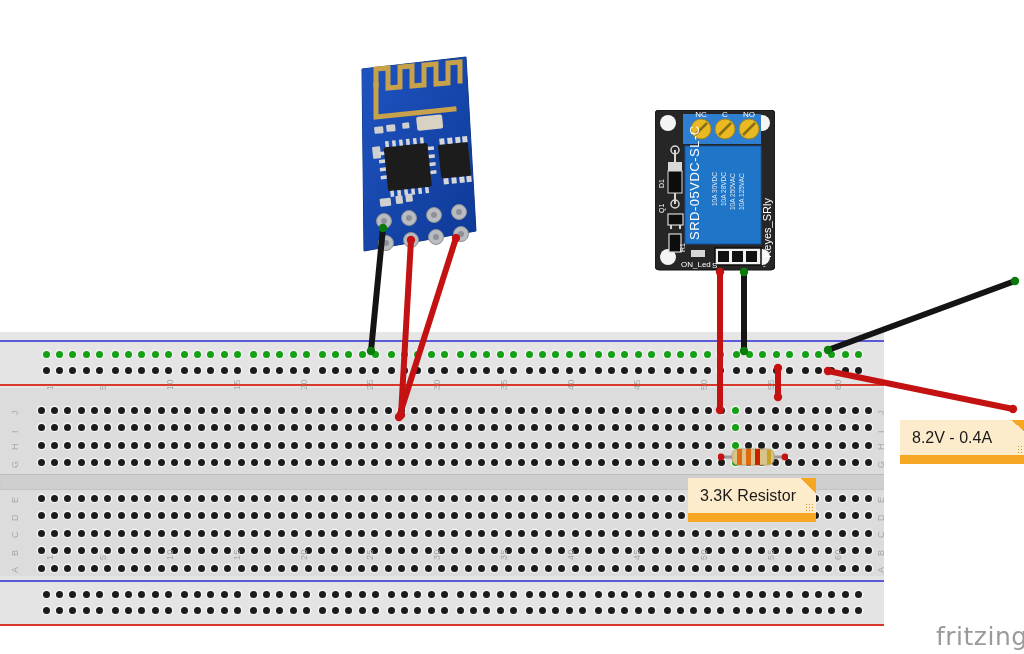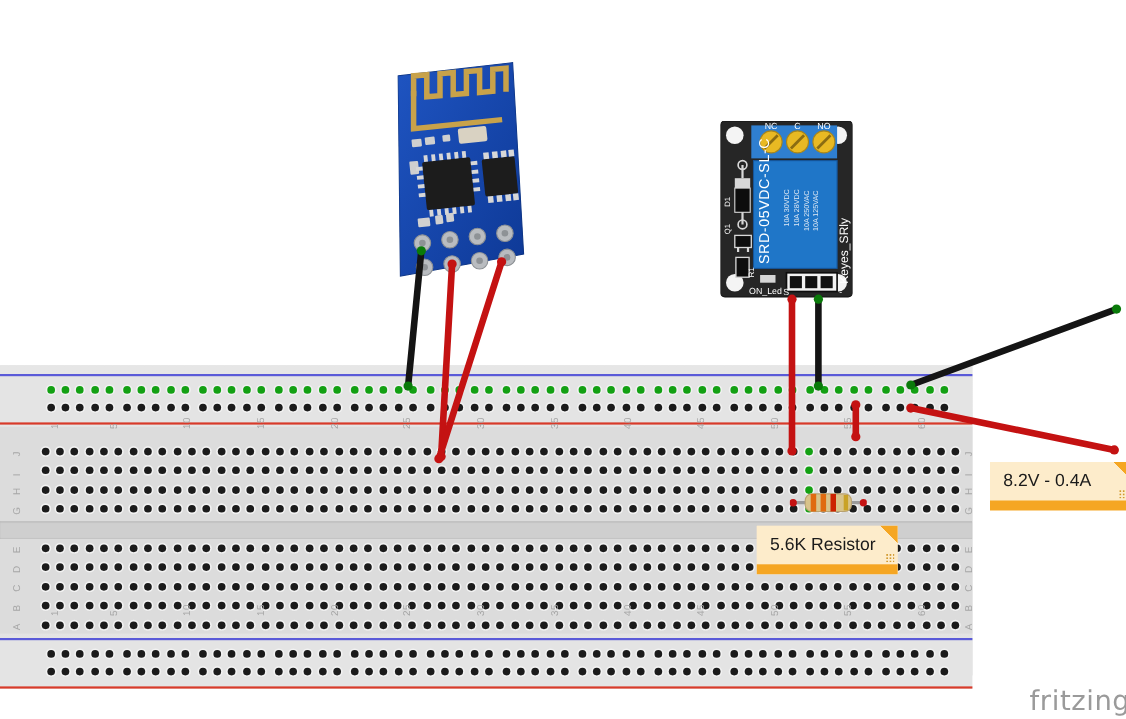--- a/index.html
+++ b/index.html
@@ -1229,21 +1229,21 @@
       <rect x="19" y="3" width="5" height="16" fill="#e06a10"></rect>
       <rect x="28" y="3" width="5" height="16" fill="#e06a10"></rect>
       <rect x="37" y="3" width="5" height="16" fill="#cc2200"></rect>
       <rect x="49" y="4" width="4" height="14" fill="#c9a227"></rect>
     </svg>
   </div>
 
   <div class="note" style="left:688px;top:478px;width:128px;height:44px;">
     <div class="note-body"></div>
     <div class="note-fold"></div>
-    <div class="note-text">5.6K Resistor</div>
+    <div class="note-text">3.3K Resistor</div>
     <div class="note-grip"></div>
     <div class="note-bar"></div>
   </div>
 
   <div class="note" style="left:900px;top:420px;width:110px;height:44px;padding-left:18px;">
     <div class="note-body"></div>
     <div class="note-fold"></div>
     <div class="note-text">8.2V - 0.4A</div>
     <div class="note-grip"></div>
     <div class="note-bar"></div>

